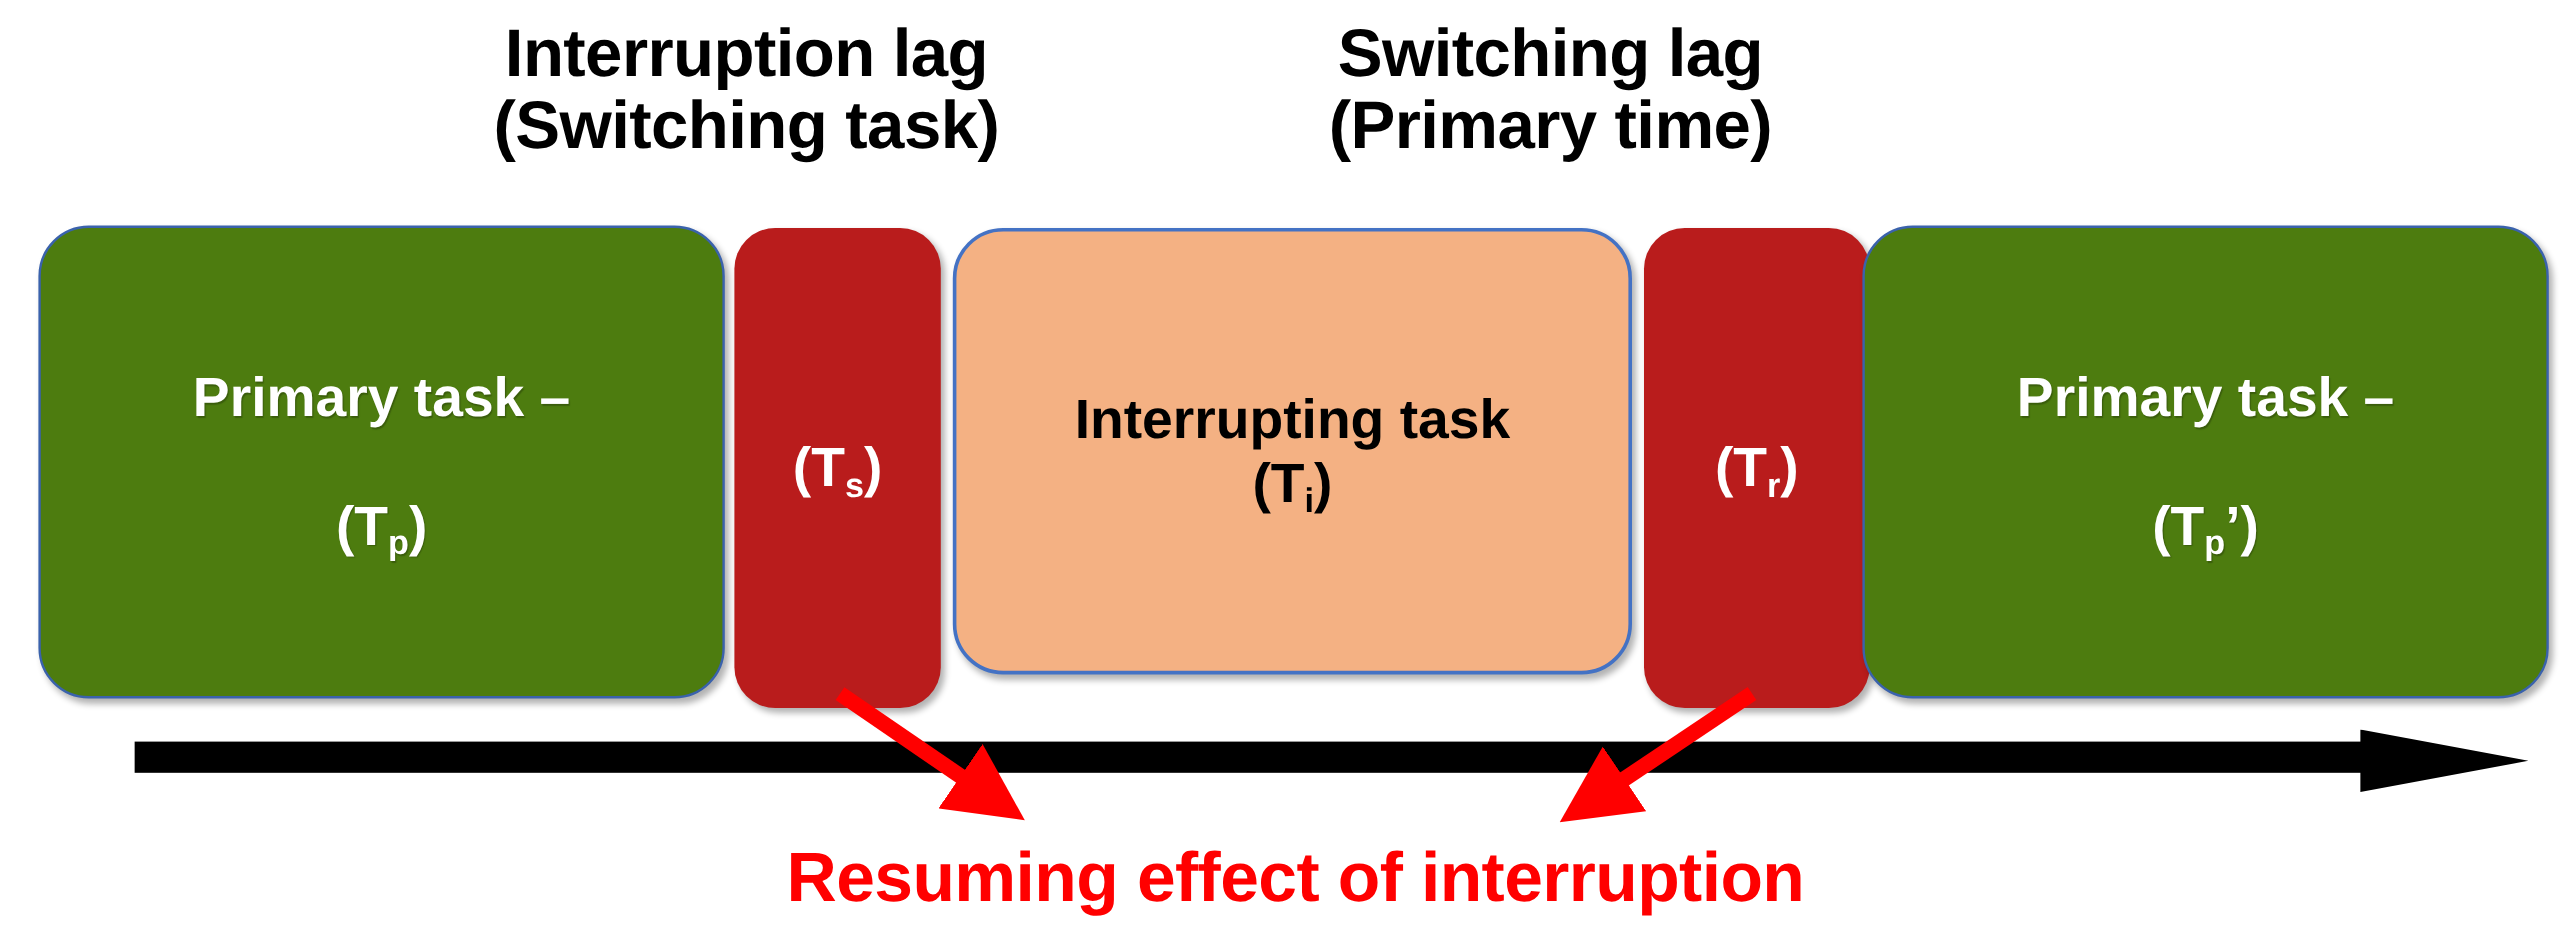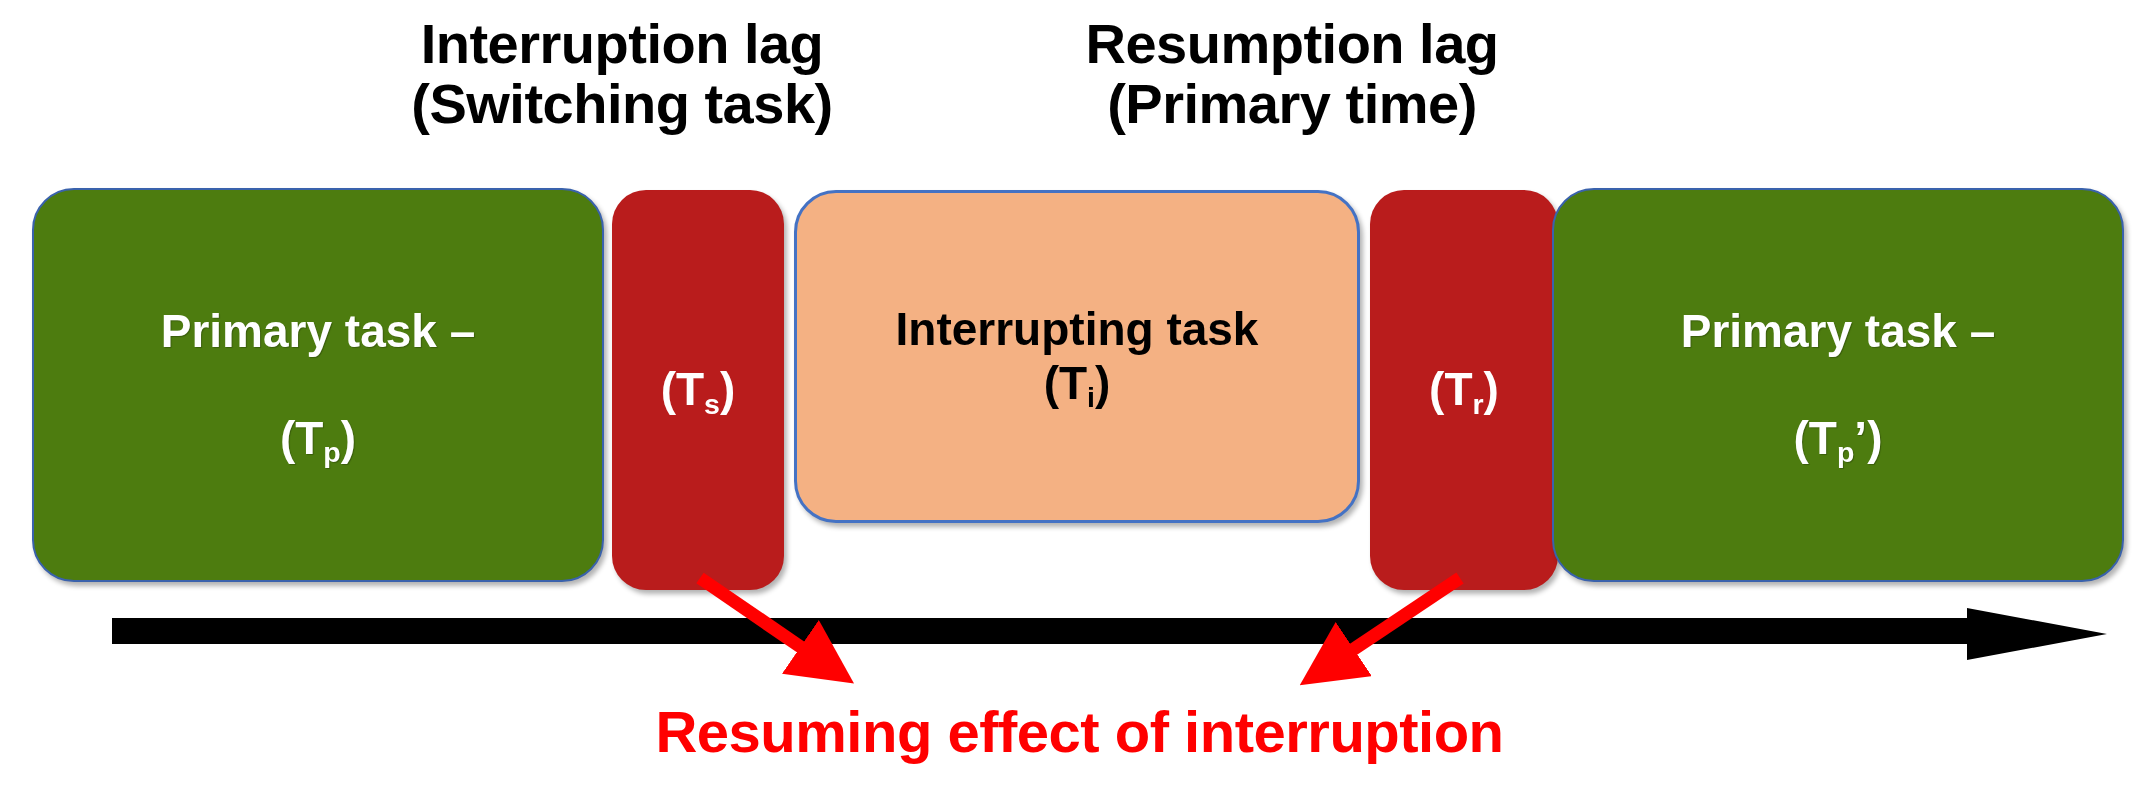--- a/index.html
+++ b/index.html
@@ -64,21 +64,21 @@
     background: #b91c1c;
     border: none;
     color: #ffffff;
     font-size: 46px;
     border-radius: 34px;
     box-shadow: 3px 4px 5px rgba(0,0,0,0.30);
   }
 
   #box-pre     { left: 20px;   top: 188px; width: 572px;  height: 394px; }
   #box-ts      { left: 600px;  top: 190px; width: 172px;  height: 400px; }
-  #box-interrupting { left: 782px; top: 190px; width: 566px; height: 333px; }
+  #box-interrupting { left: 782px; top: 190px; width: 566px; height: 372px; }
   #box-tr      { left: 1358px; top: 190px; width: 188px;  height: 400px; }
   #box-post    { left: 1540px; top: 188px; width: 572px;  height: 394px; }
 
   .box-text { display: block; padding: 0 10px; }
   sub { font-size: 0.62em; vertical-align: baseline; position: relative; top: 0.30em; }
 
   
   #timeline {
     position: absolute;
     left: 100px;
@@ -115,21 +115,21 @@
 <body>
 
 <div id="canvas">
 
   <div class="lag-label" id="lag-interruption">
     <span>Interruption lag</span>
     <span class="l2">(Switching task)</span>
   </div>
 
   <div class="lag-label" id="lag-resumption">
-    <span>Resumption lag</span>
+    <span>Switching lag</span>
     <span class="l2">(Primary time)</span>
   </div>
 
   <div class="box box-blue" id="box-pre">
     <span class="box-text">
       <span>Primary task –</span><br>
       <br>
       <span><span>(T</span><sub>p</sub><span>)</span></span>
     </span>
   </div>

